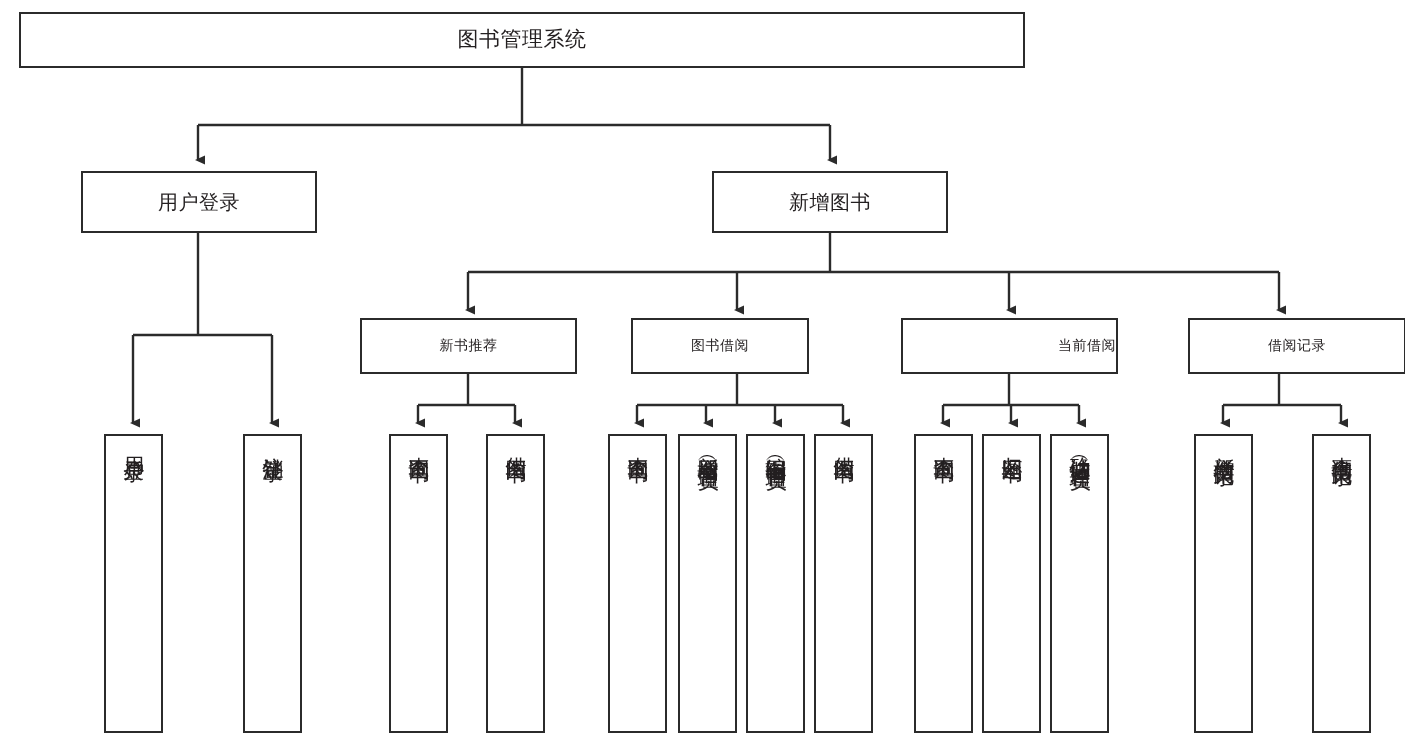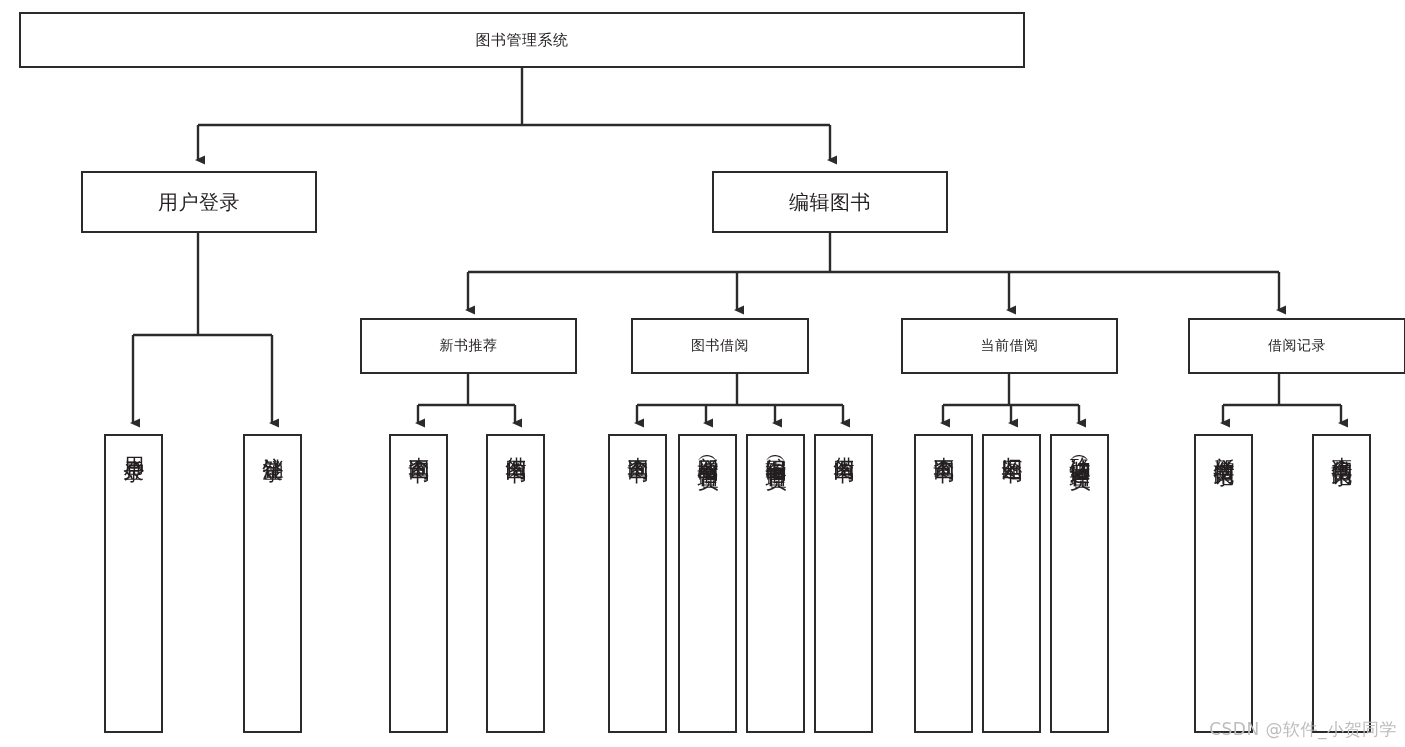--- a/index.html
+++ b/index.html
@@ -36,21 +36,21 @@
     justify-content: center;
     overflow: hidden;
   }
   .node-label {
     color: #231f20;
     line-height: 1.12;
     text-align: center;
     white-space: nowrap;
     letter-spacing: 0.5px;
   }
-  .node-root .node-label { font-size: 15px; text-align: center; }
+  .node-root .node-label { font-size: 21px; text-align: center; }
   .node-l1 .node-label { font-size: 20px; }
   .node-l2 .node-label { font-size: 14px; }
   .node-leaf {
     align-items: flex-start;
     padding-top: 4px;
   }
   .node-leaf .node-label {
     writing-mode: vertical-rl;
     text-orientation: upright;
     font-size: 21px;
@@ -141,30 +141,30 @@
   </svg>
 
   <div class="node-box node-root" style="left:19px; top:12px; width:1006px; height:56px;">
     <span class="node-label">图书管理系统</span>
   </div>
 
   <div class="node-box node-l1" style="left:81px; top:171px; width:236px; height:62px;">
     <span class="node-label">用户登录</span>
   </div>
   <div class="node-box node-l1" style="left:712px; top:171px; width:236px; height:62px;">
-    <span class="node-label">编辑图书</span>
+    <span class="node-label">新增图书</span>
   </div>
 
   <div class="node-box node-l2" style="left:360px; top:318px; width:217px; height:56px;">
     <span class="node-label">新书推荐</span>
   </div>
   <div class="node-box node-l2" style="left:631px; top:318px; width:178px; height:56px;">
     <span class="node-label">图书借阅</span>
   </div>
-  <div class="node-box node-l2" style="left:901px; top:318px; width:217px; height:56px;">
+  <div class="node-box node-l2" style="left:901px; top:318px; width:217px; height:56px;justify-content:flex-end;">
     <span class="node-label">当前借阅</span>
   </div>
   <div class="node-box node-l2" style="left:1170px; top:318px; width:218px; height:56px;margin-left:18px;">
     <span class="node-label">借阅记录</span>
   </div>
 
   <div class="node-box node-leaf" style="left:104px; top:434px; width:59px; height:299px;">
     <span class="node-label">用户登录</span>
   </div>
   <div class="node-box node-leaf" style="left:243px; top:434px; width:59px; height:299px;">
@@ -201,15 +201,14 @@
     <span class="node-label">确认归还（管理员）</span>
   </div>
 
   <div class="node-box node-leaf" style="left:1194px; top:434px; width:59px; height:299px;">
     <span class="node-label">新增借阅记录</span>
   </div>
   <div class="node-box node-leaf" style="left:1312px; top:434px; width:59px; height:299px;">
     <span class="node-label">查询借阅记录</span>
   </div>
 
-  <div class="watermark">CSDN @软件_小贺同学</div>
 
 </div>
 
 </body></html>

